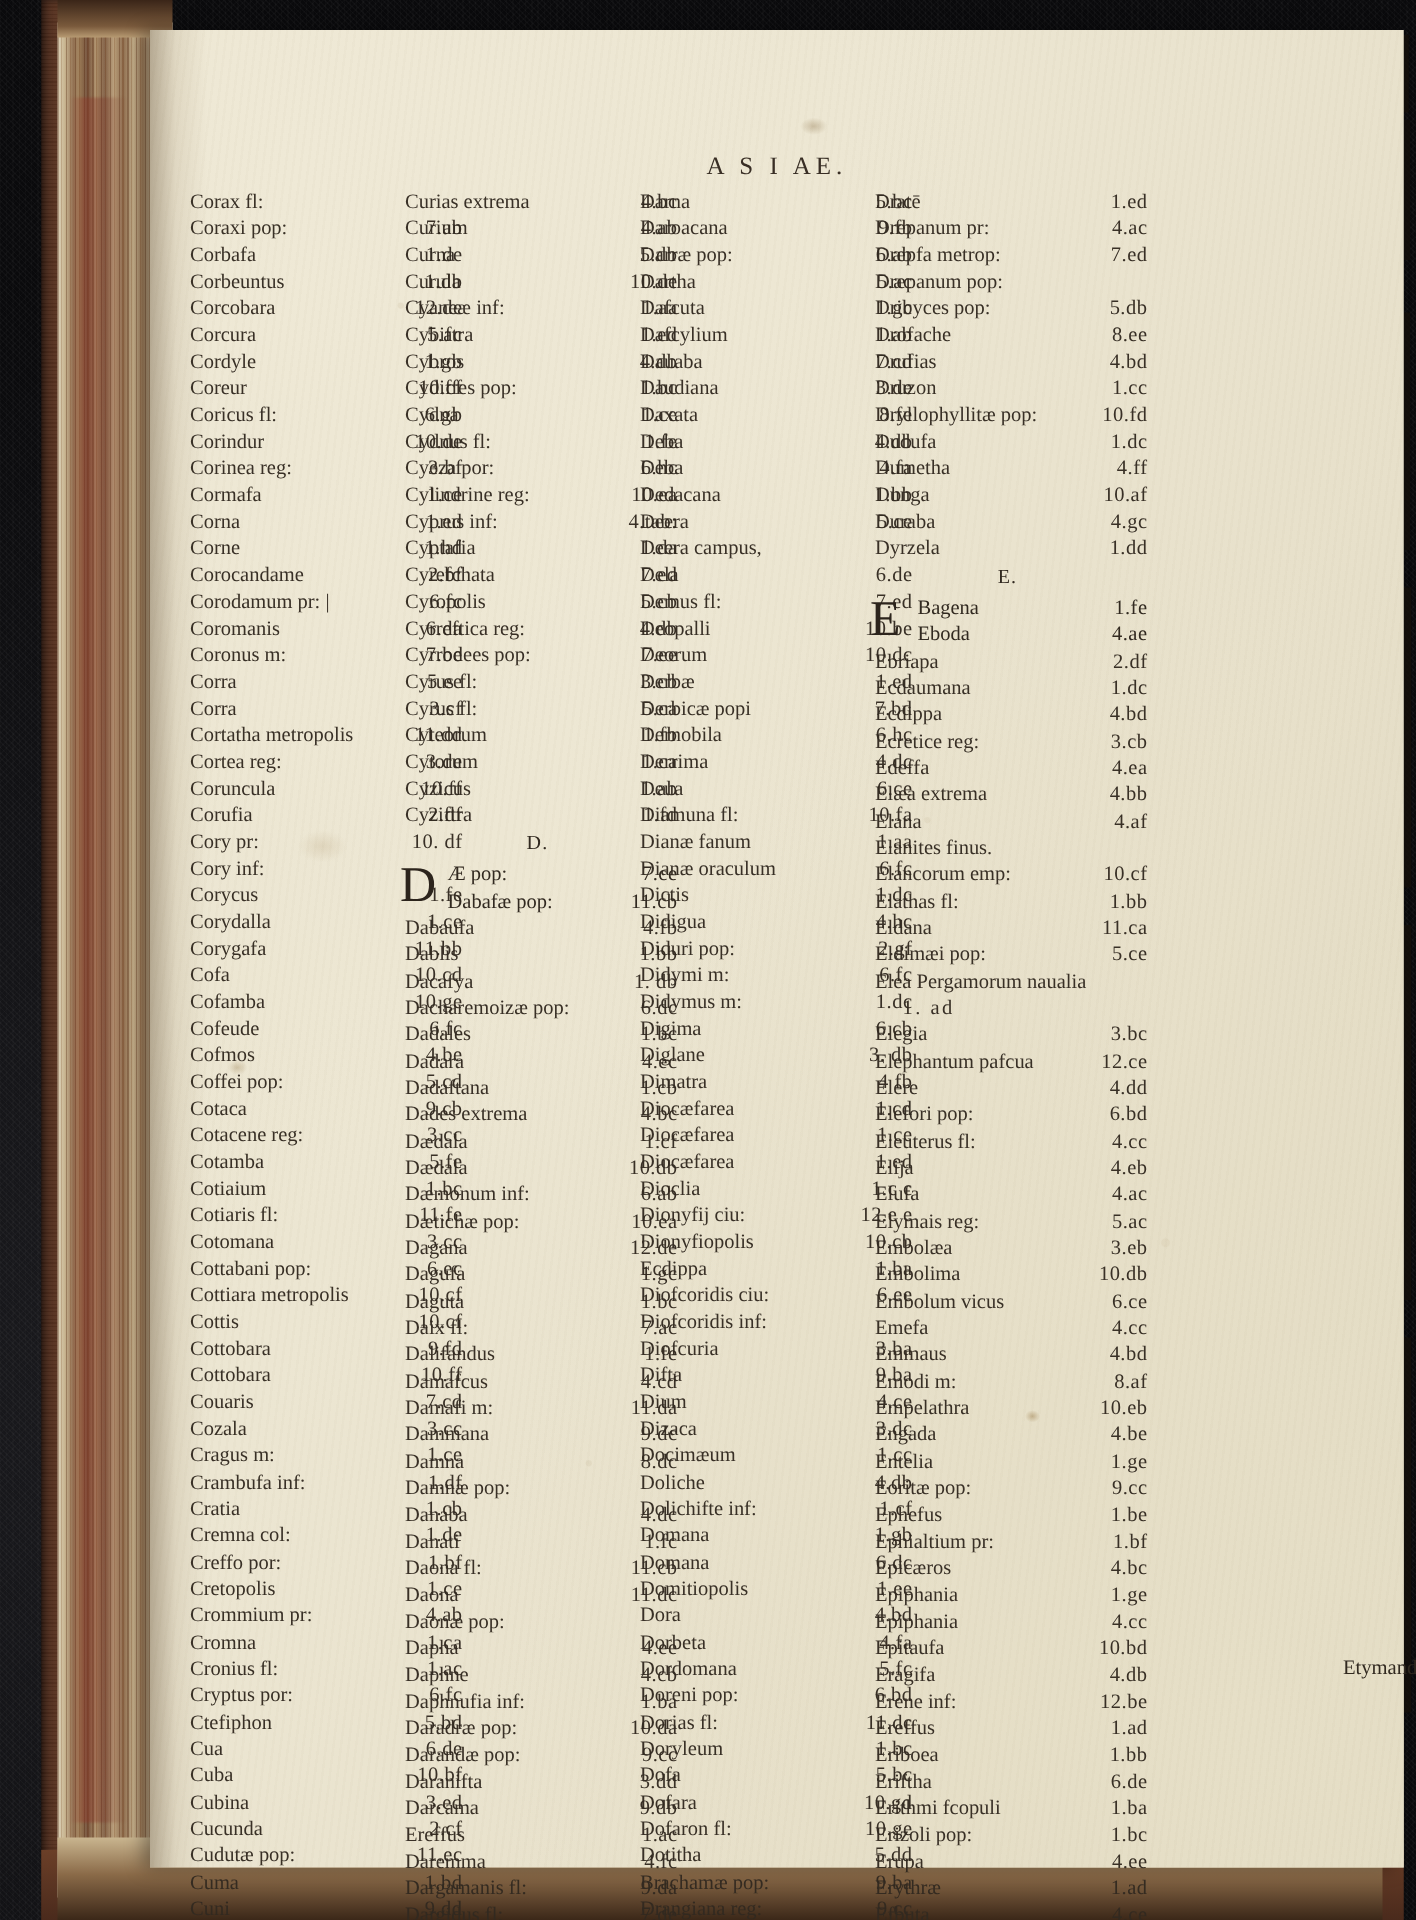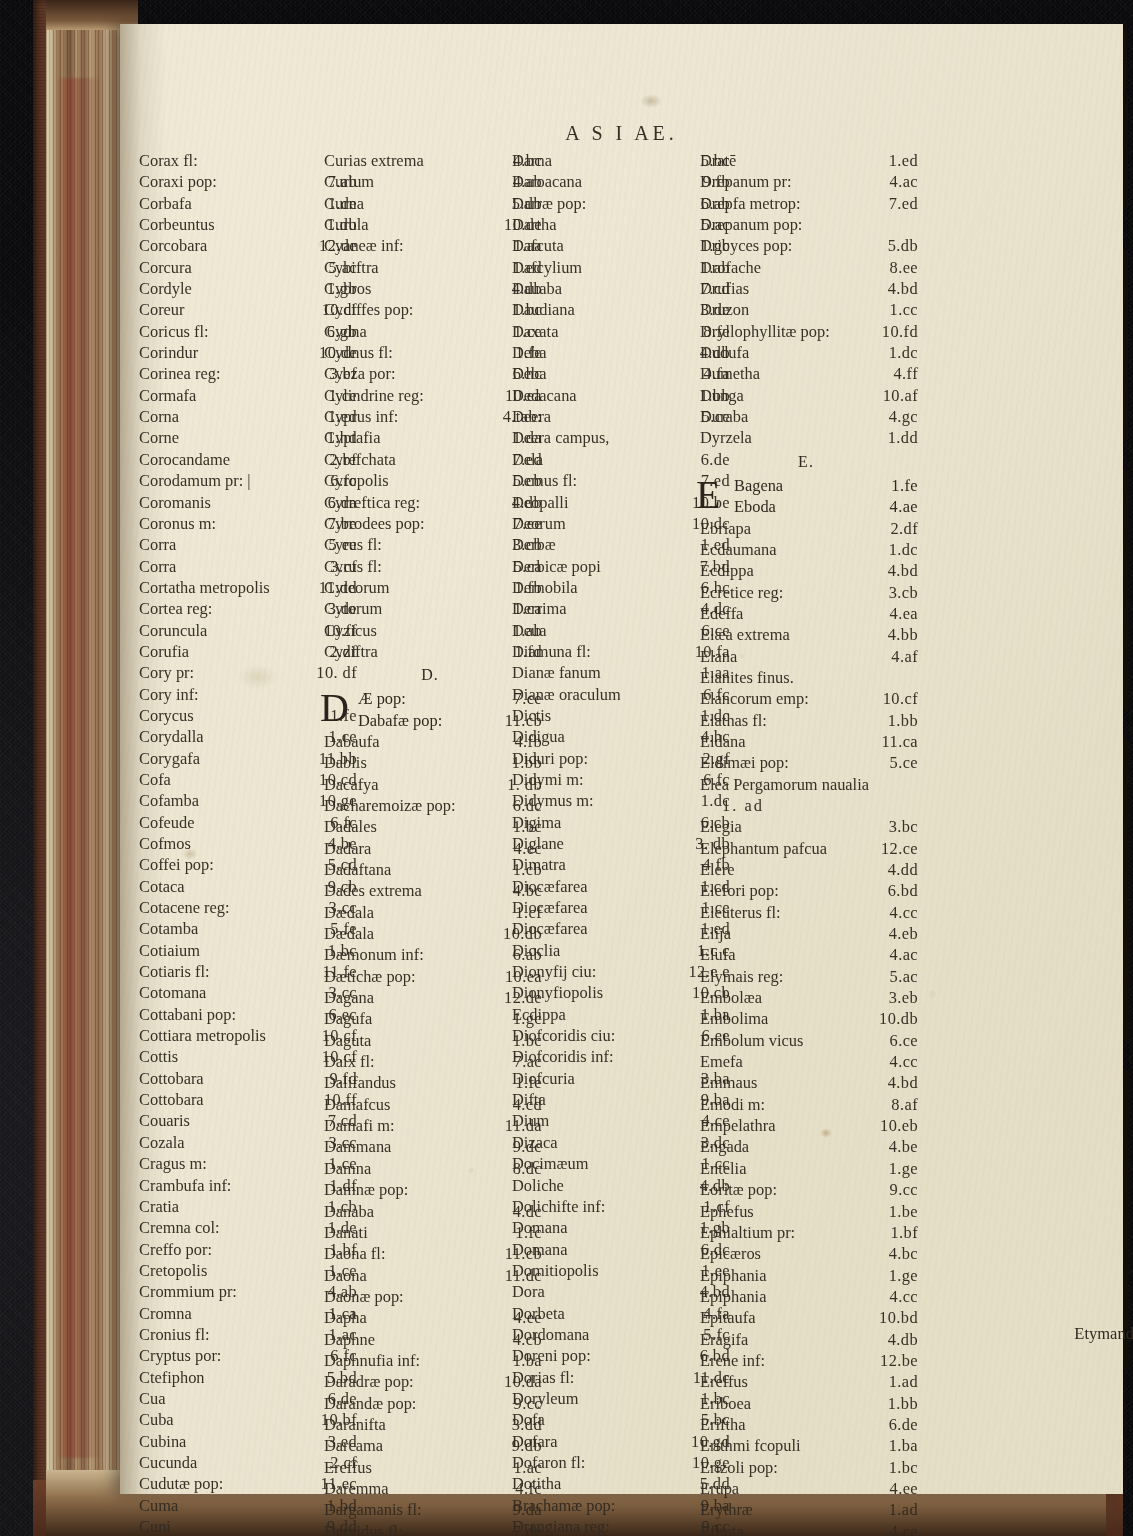--- a/index.html
+++ b/index.html
@@ -81,21 +81,21 @@
 
   
   .content{position:absolute;left:0;top:0;width:1003px;height:1470px;}
 
   .hdr{position:absolute;left:0;top:98px;width:1003px;text-align:center;
      font-size:20px;letter-spacing:4px;color:#3a3027;
      font-family:"Liberation Serif","DejaVu Serif",serif;}
 
   .cols{position:absolute;left:0;top:126px;width:1003px;height:1320px;}
   .col{position:absolute;top:0;width:228px;}
-  .col.c1{left:11px;}
+  .col.c1{left:24px;}
   .col.c2{left:196px;}
   .col.c3{left:384px;text-align:center;}
   .col.c4{left:572px;}
 
   .row{position:relative;height:21.35px;line-height:21.35px;
      font-size:16.4px;color:#332b22;white-space:nowrap;}
   .nm{position:absolute;left:8px;top:0;}
   .ref{position:absolute;right:2px;top:0;letter-spacing:.4px;}
   .row.wide .nm{left:8px;}
   .row.contline .nm{left:30px;letter-spacing:2px;}

